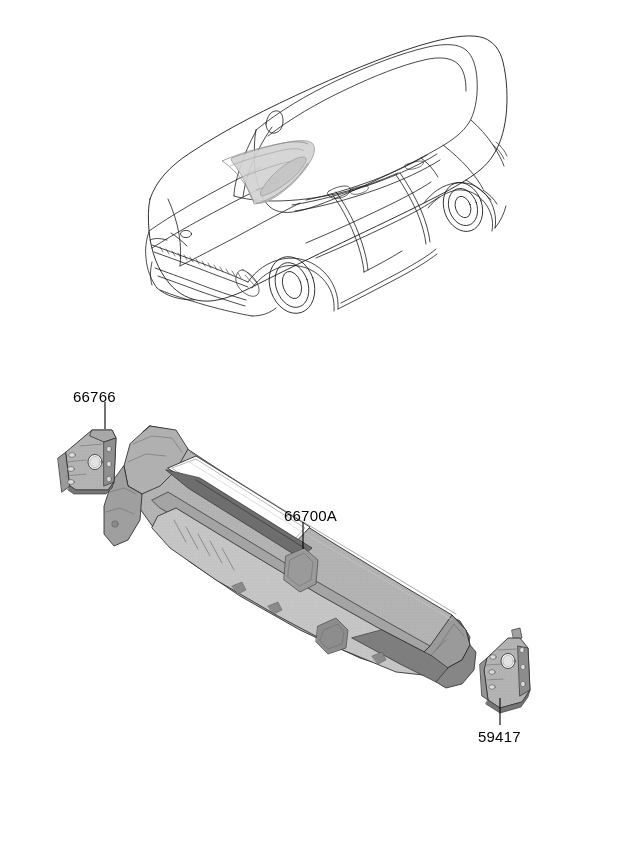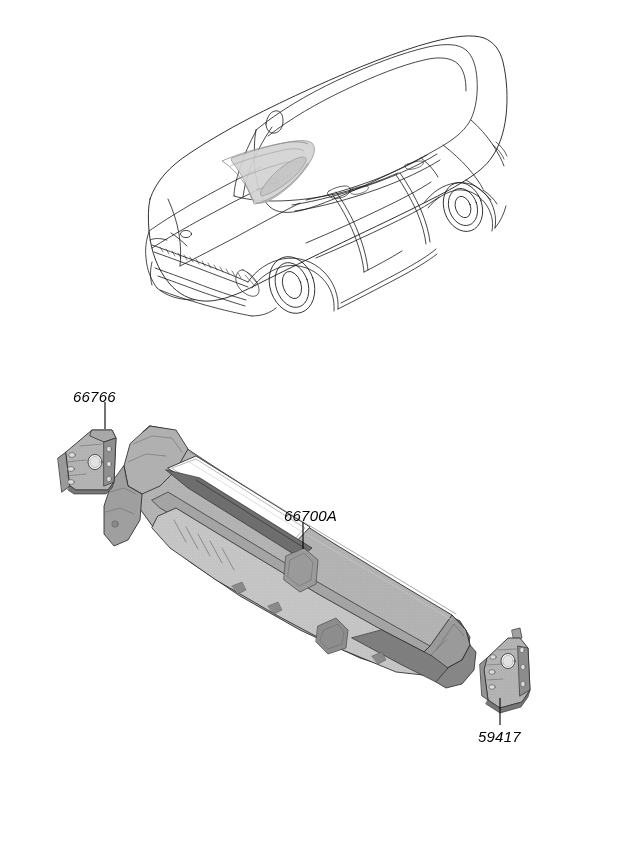--- a/index.html
+++ b/index.html
@@ -30,21 +30,20 @@
     display: block;
   }
   .part-label {
     position: absolute;
     font-family: "Liberation Sans", sans-serif;
     font-size: 15px;
     letter-spacing: 0.2px;
     color: #000000;
     white-space: nowrap;
     line-height: 1;
-    font-style: italic;
   }
   #label-66766 { left: 73px;  top: 389px; }
   #label-66700a{ left: 284px; top: 508px; text-align: center; }
   #label-66756 { left: 478px; top: 729px; }
 </style>
 </head>
 <body>
 
 <div id="diagram-root">
 

